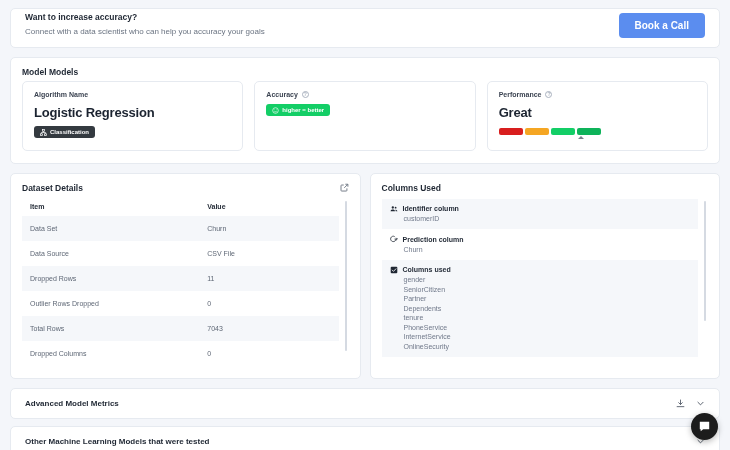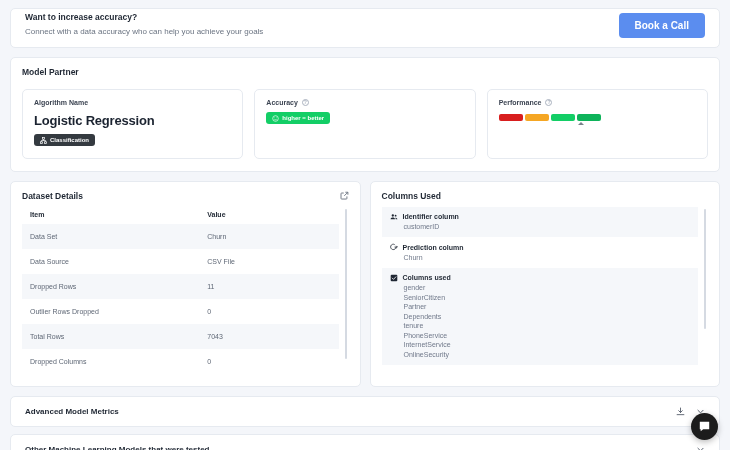--- a/index.html
+++ b/index.html
@@ -30,21 +30,21 @@
     background: #5b8def; color: #fff;
     font-size: 10px; font-weight: bold;
     border: none; border-radius: 4px;
     padding: 7px 16px; cursor: pointer;
     white-space: nowrap;
   }
 
   
   .metrics-card { padding: 9px 11px 12px 11px; margin-bottom: 9px; }
   .section-title { font-size: 8.5px; font-weight: bold; color: #1f2733; }
-  .metrics-row { display: flex; gap: 11px; margin-top: 12px; }
+  .metrics-row { display: flex; gap: 11px; margin-top: 4px; }
   .metric-box {
     flex: 1;
     border: 1px solid #e6eaf0;
     border-radius: 5px;
     padding: 9px 11px 10px 11px;
     min-height: 57px;
     background: #fff;
   }
   .metric-label {
     font-size: 7px; font-weight: bold; color: #3c4452;
@@ -136,27 +136,27 @@
     box-shadow: 0 2px 6px rgba(0,0,0,.28);
   }
   svg { display: block; }
 </style>
 </head>
 <body>
 
 <div class="card promo">
   <div>
     <div class="promo-title">Want to increase accuracy?</div>
-    <div class="promo-sub">Connect with a data accuracy who can help you achieve your goals</div>
+    <div class="promo-sub">Connect with a data scientist who can help you accuracy your goals</div>
   </div>
   <button class="book-btn">Book a Call</button>
 </div>
 
 <div class="card metrics-card">
-  <div class="section-title">Model Partner</div>
+  <div class="section-title">Model Models</div>
 
   <div class="metrics-row">
 
     <div class="metric-box">
       <div class="metric-label">
         <span>Algorithm Name</span>
       </div>
       <div class="metric-value">Logistic Regression</div>
       <div class="badge badge-dark">
         <span>
@@ -187,20 +187,21 @@
         </span>
         <span>higher = better</span>
       </div>
     </div>
 
     <div class="metric-box">
       <div class="metric-label">
         <span>Performance</span>
         <span class="info-ic">?</span>
       </div>
+      <div class="metric-value">Great</div>
       <div class="gauge-wrap">
         <div class="gauge">
           <span style="background:#d81e1e"></span>
           <span style="background:#f5a623"></span>
           <span style="background:#13ce66"></span>
           <span style="background:#0eb35a"></span>
         </div>
         <div class="gauge-needle"></div>
       </div>
     </div>

